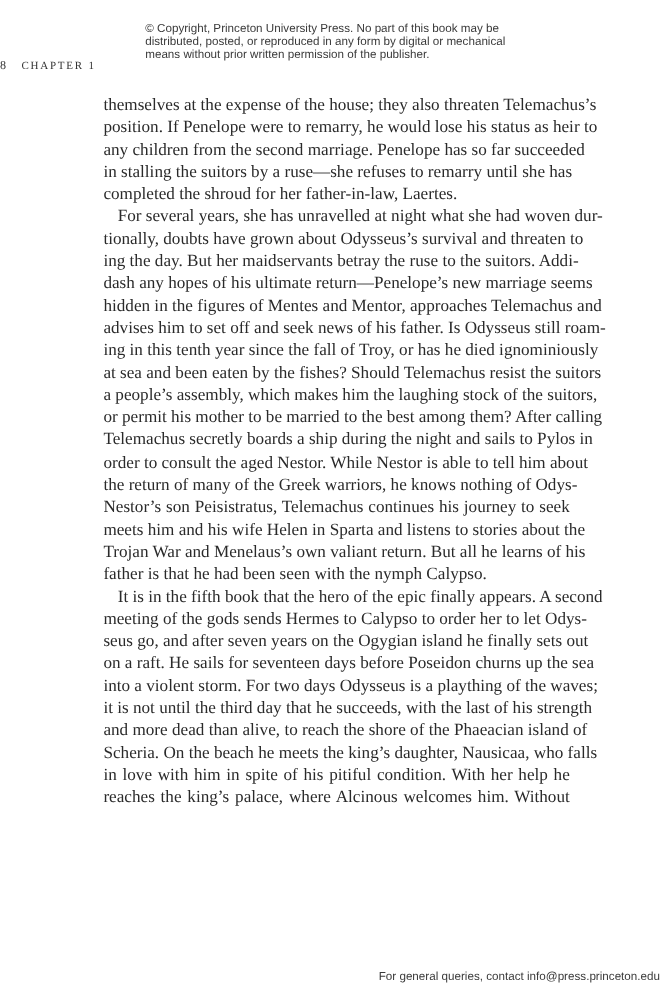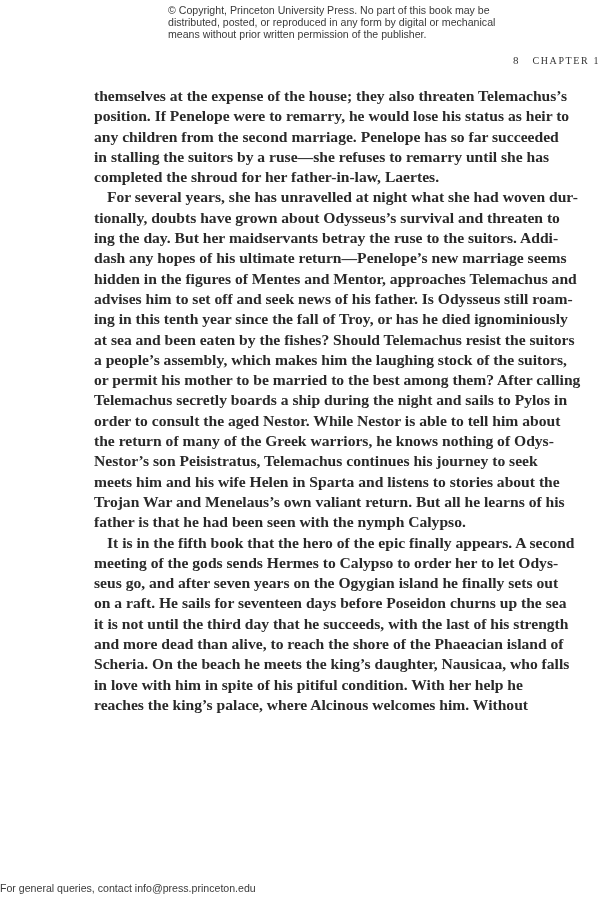--- a/index.html
+++ b/index.html
@@ -1,39 +1,38 @@
 <!DOCTYPE html>
 <html><head>
 <meta charset="utf-8">
 <style>
   html, body { margin: 0; padding: 0; background: #ffffff; }
   body { width: 600px; height: 906px; position: relative; overflow: hidden; }
   .copyright {
-    position: absolute; left: 132px; top: 4px; width: 360px;
+    position: absolute; left: 132px; top: 20px; width: 360px;
     font-family: "Liberation Sans", sans-serif; font-size: 10.6px; line-height: 12.2px;
     color: #3a3a3a;
-    margin-left: 36px;
   }
   .copyright div { white-space: nowrap; }
   .running-head {
-    position: absolute; left: 0; width: 600px; top: 54px; text-align: right;
+    position: absolute; left: 0; width: 600px; top: 54px; text-align: left;
     font-family: "Liberation Serif", serif; font-size: 10px; color: #333;
     letter-spacing: 1.6px;
   }
   .running-head .pg { margin-right: 14px; font-size: 11px; letter-spacing: 0; }
   .body-text {
     position: absolute; left: 94px; top: 86px; width: 424px;
     font-family: "Liberation Serif", serif; font-size: 15.6px; line-height: 20.3px;
     color: #2a2a2a;
   }
-  .line { white-space: nowrap; display: block; text-align: justify; text-align-last: justify; height: 20.3px; font-weight: bold; }
+  .line { white-space: nowrap; display: block; text-align: justify; text-align-last: justify; height: 20.3px; }
   .line.last { text-align-last: left; }
   .line.indent { padding-left: 13px; }
   .footer {
-    position: absolute; left: 0; width: 600px; top: 882px; text-align: left;
+    position: absolute; left: 0; width: 600px; top: 882px; text-align: right;
     font-family: "Liberation Sans", sans-serif; font-size: 10.6px; color: #3a3a3a;
   }
 </style>
 </head>
 <body>
 
 <div class="copyright">
   <div>© Copyright, Princeton University Press. No part of this book may be</div>
   <div>distributed, posted, or reproduced in any form by digital or mechanical</div>
   <div>means without prior written permission of the publisher.</div>
@@ -68,20 +67,21 @@
       <span class="line">Nestor’s son Peisistratus, Telemachus continues his journey to seek</span>
       <span class="line">meets him and his wife Helen in Sparta and listens to stories about the</span>
       <span class="line">Trojan War and Menelaus’s own valiant return. But all he learns of his</span>
       <span class="line last">father is that he had been seen with the nymph Calypso.</span>
     </div>
     <div>
       <span class="line indent">It is in the fifth book that the hero of the epic finally appears. A second</span>
       <span class="line">meeting of the gods sends Hermes to Calypso to order her to let Odys-</span>
       <span class="line">seus go, and after seven years on the Ogygian island he finally sets out</span>
       <span class="line">on a raft. He sails for seventeen days before Poseidon churns up the sea</span>
+      <span class="line">into a violent storm. For two days Odysseus is a plaything of the waves;</span>
       <span class="line">it is not until the third day that he succeeds, with the last of his strength</span>
       <span class="line">and more dead than alive, to reach the shore of the Phaeacian island of</span>
       <span class="line">Scheria. On the beach he meets the king’s daughter, Nausicaa, who falls</span>
       <span class="line">in love with him in spite of his pitiful condition. With her help he</span>
       <span class="line">reaches the king’s palace, where Alcinous welcomes him. Without</span>
     </div>
   </div>
 
 <div class="footer">For general queries, contact info@press.princeton.edu</div>
 

